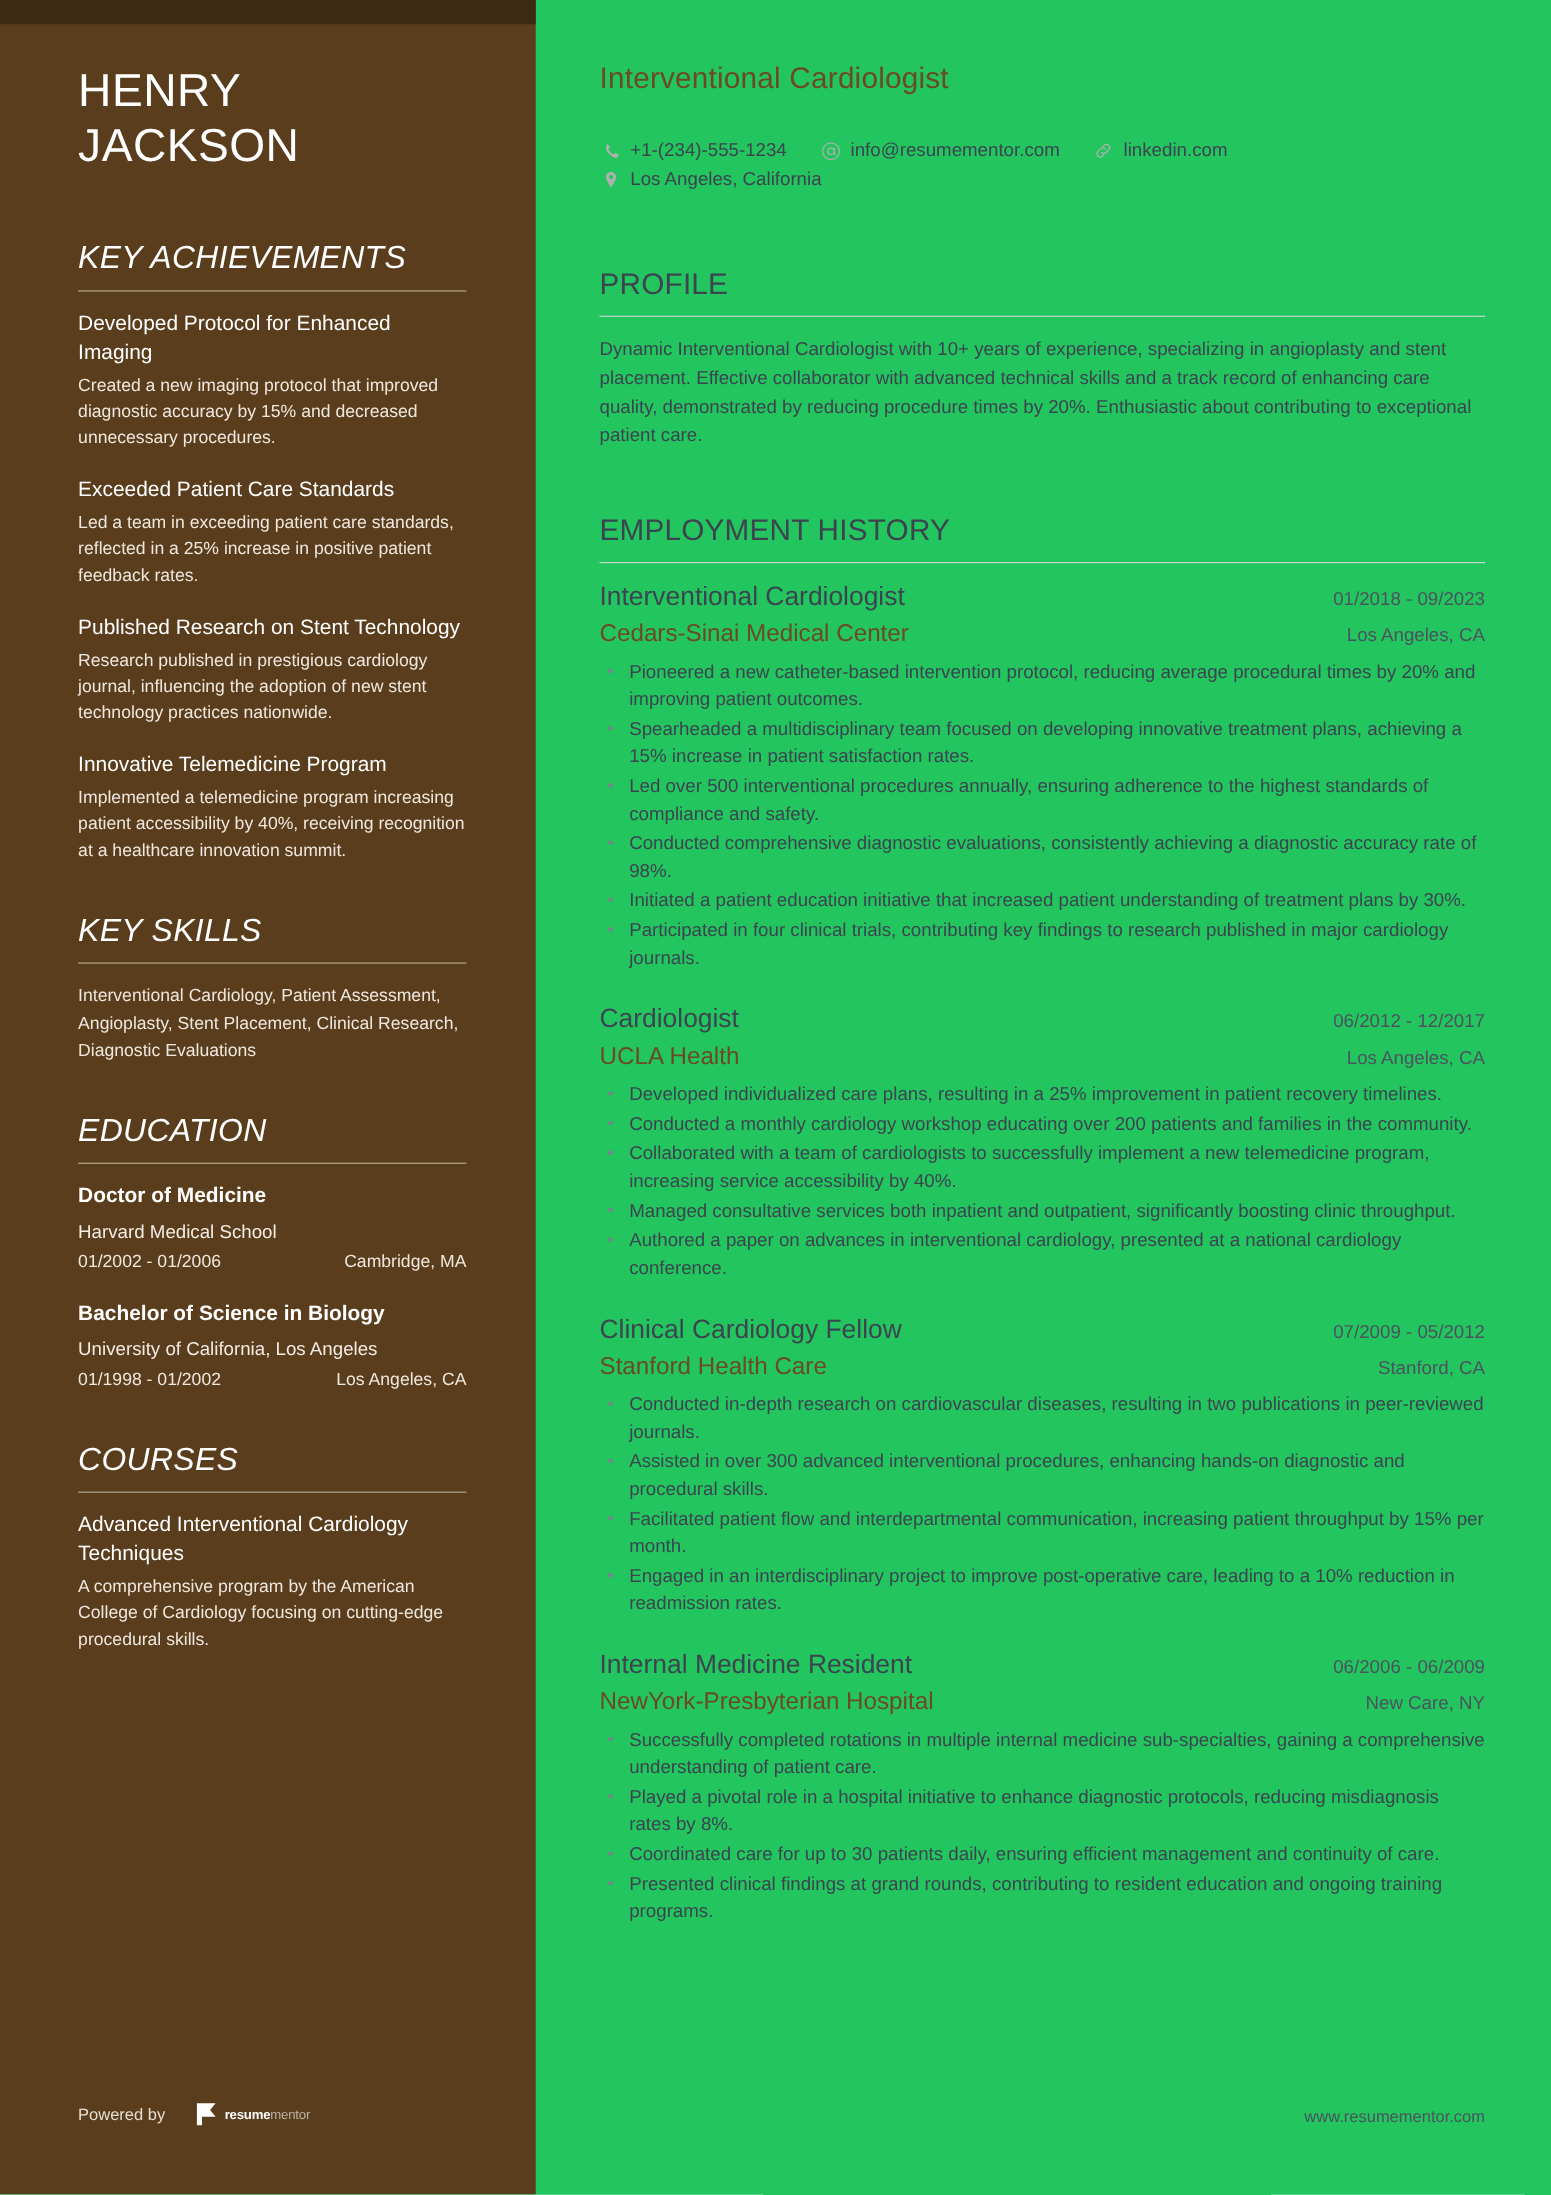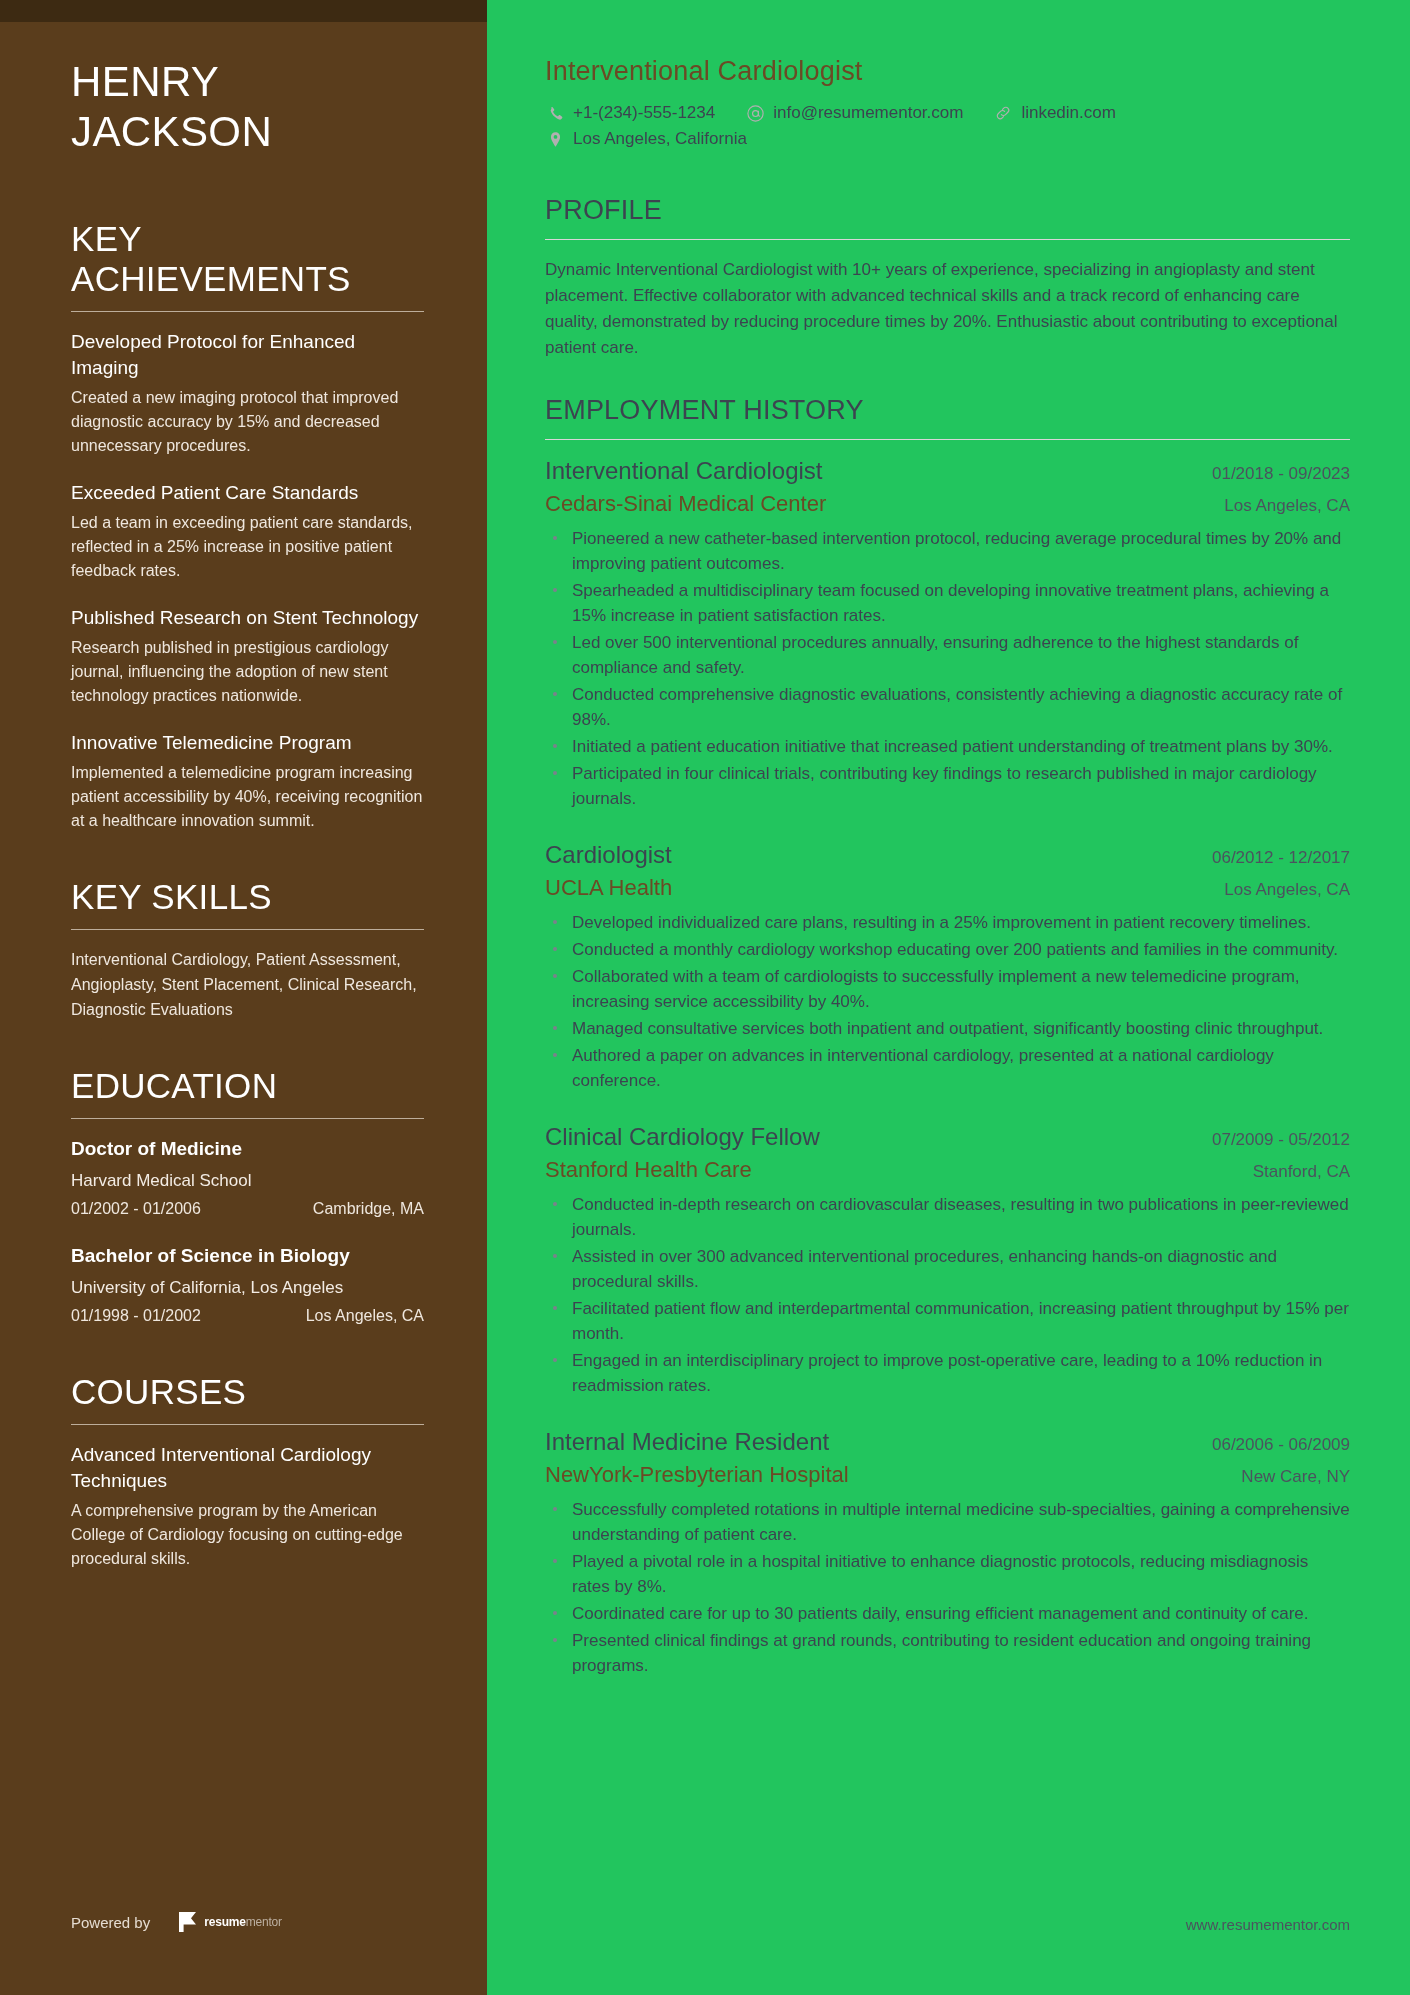--- a/index.html
+++ b/index.html
@@ -28,25 +28,26 @@
   .name-line {
     font-size:42px;
     line-height:50px;
     color:#ffffff;
     letter-spacing:0.4px;
     font-weight:400;
   }
   .side-section { margin-top:44px; }
   .side-section.first { margin-top:62px; }
   .side-heading {
-    font-size:35px;
+    font-size:29px;
     color:#ffffff;
     letter-spacing:0.3px;
     font-weight:400;
     padding-bottom:12px;
+    font-style:italic;
   }
   .side-rule { height:1px; background:#cfc2b1; opacity:.85; margin-bottom:17px; }
 
   .ach-item { margin-bottom:22px; }
   .ach-item:last-child { margin-bottom:0; }
   .ach-title {
     font-size:19px; line-height:26px; color:#ffffff; font-weight:400;
     margin-bottom:5px;
   }
   .ach-desc {
@@ -77,21 +78,21 @@
   .brand-mark { width:19px; height:22px; margin-right:7px; flex:none; }
   .brand-text { font-size:12px; letter-spacing:-0.2px; }
   .brand-text b { color:#ffffff; font-weight:700; }
   .brand-text span { color:#bdb0a1; font-weight:400; }
 
   
   .main {
     flex:1;
     padding:56px 60px 0 58px;
     position:relative;
-    display:flex; flex-direction:column;
+    display:flex; flex-direction:column;gap:24px;
   }
   .job-headline {
     font-size:27px; color:#6b4a25; font-weight:400; letter-spacing:.2px;
     margin-bottom:16px;
   }
   .contact-rows { margin-bottom:40px; }
   .contact-row { display:flex; align-items:center; flex-wrap:wrap; margin-bottom:6px; }
   .contact-item { display:flex; align-items:center; margin-right:30px; font-size:17px; color:#3c4450; }
   .contact-item:last-child { margin-right:0; }
   .ci-icon { width:20px; height:20px; margin-right:8px; flex:none; color:#b0b0b0; display:flex; align-items:center; justify-content:center; }

